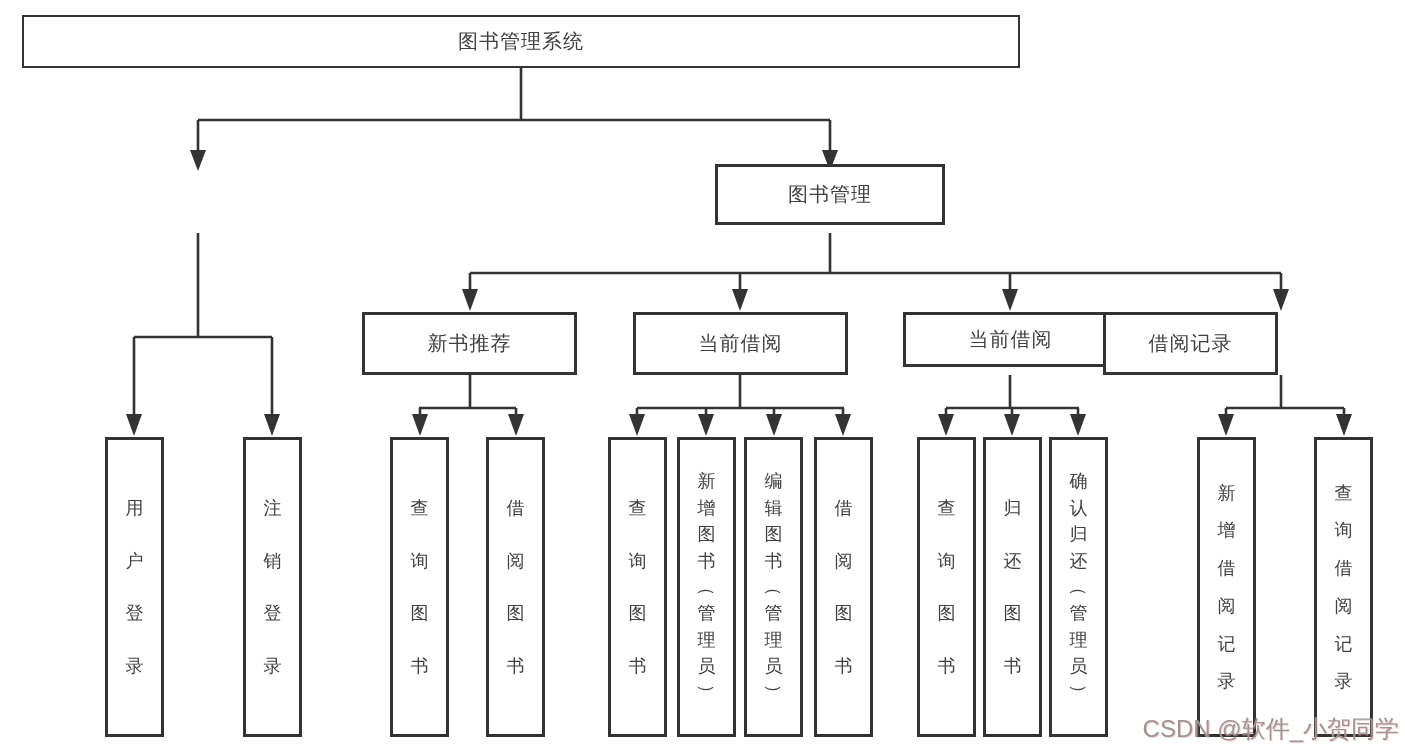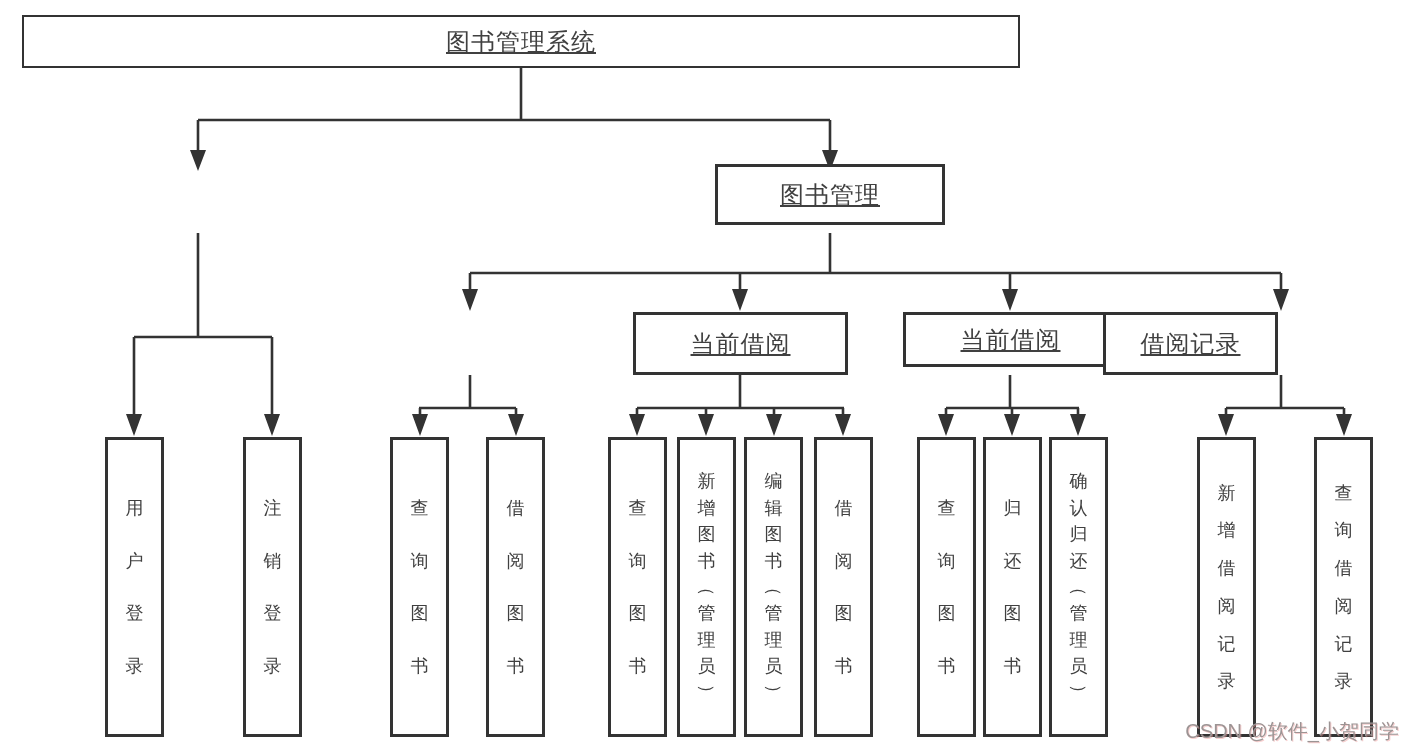--- a/index.html
+++ b/index.html
@@ -22,42 +22,41 @@
   .connectors .stroke{fill:none;stroke:var(--line);stroke-width:2.6;}
   .connectors .fillarrow{fill:var(--line);stroke:none;}
   .box{
     position:absolute;
     box-sizing:border-box;
     background:var(--box-fill);
     border:3px solid var(--box-border);
     display:flex;align-items:center;justify-content:center;
   }
   .hbox span{
-    font-size:24px;
+    font-size:20px;
     letter-spacing:1px;
     white-space:nowrap;
-    text-decoration:underline;
   }
   .root{border-width:2px;}
   .leaf{
     top:437px;width:59px;height:300px;
     padding:24px 0;
   }
   .vtext{
     height:100%;width:100%;
     display:flex;flex-direction:column;
     justify-content:space-evenly;align-items:center;
     font-size:18px;line-height:1;
   }
   .vtext span{display:block;}
   .vtext span.rot{transform:rotate(90deg);}
   .watermark{
     position:absolute;
     right:6px;bottom:2px;
-    font-size:20px;
+    font-size:24px;
     color:var(--watermark);
     text-shadow:1px 1px 0 rgba(240,150,150,0.45);
     white-space:nowrap;
     z-index:5;
   }
 </style>
 </head>
 <body>
 
 <div class="stage">
@@ -87,20 +86,23 @@
   </svg>
 
   <div class="box hbox root" style="left:22px;top:15px;width:998px;height:53px">
     <span>图书管理系统</span>
   </div>
 
   <div class="box hbox" style="left:715px;top:164px;width:230px;height:61px">
     <span>图书管理</span>
   </div>
 
+  <div class="box hbox" style="left:362px;top:312px;width:215px;height:63px">
+    <span>新书推荐</span>
+  </div>
   <div class="box hbox" style="left:633px;top:312px;width:215px;height:63px">
     <span>当前借阅</span>
   </div>
   <div class="box hbox" style="left:903px;top:312px;width:215px;height:55px">
     <span>当前借阅</span>
   </div>
   <div class="box hbox" style="left:1103px;top:312px;width:175px;height:63px">
     <span>借阅记录</span>
   </div>
 

